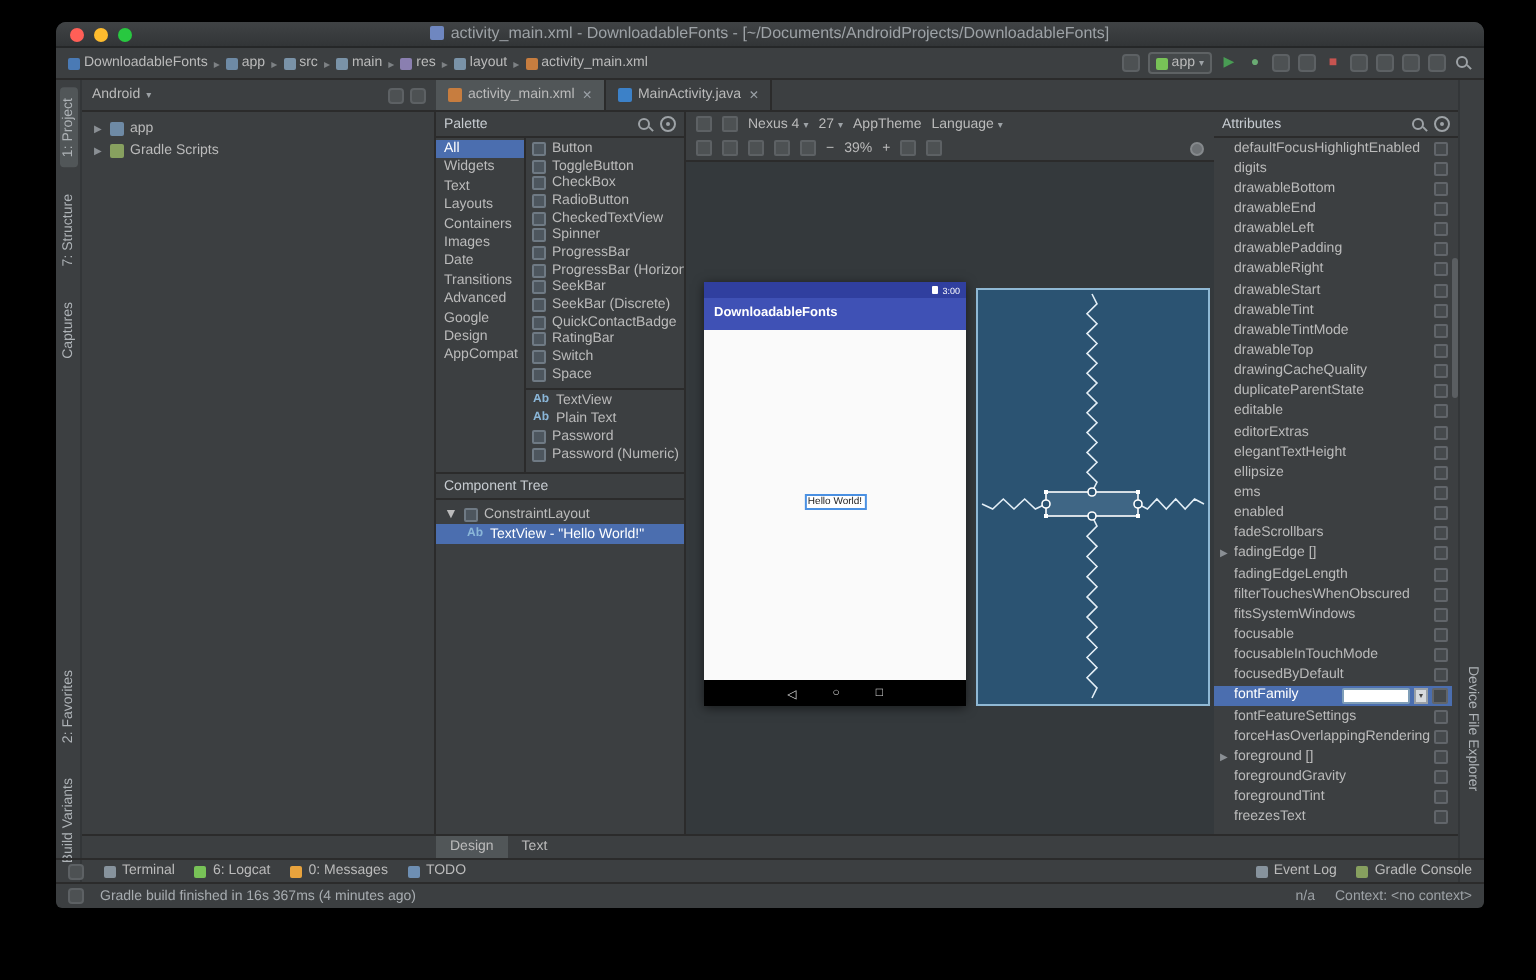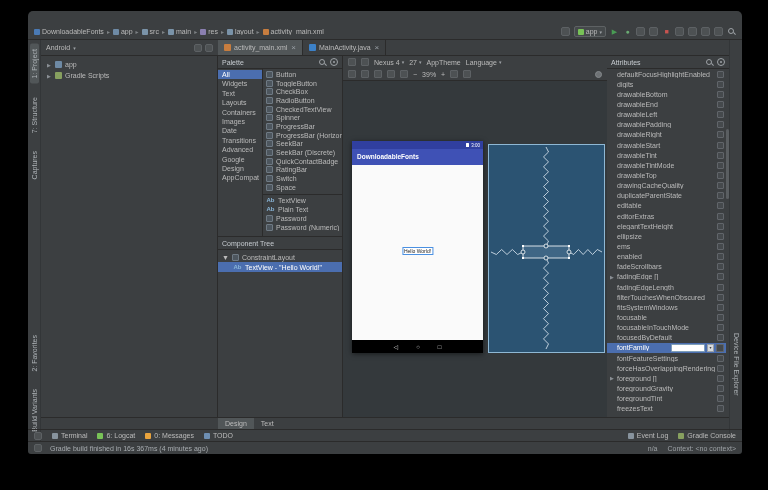--- a/index.html
+++ b/index.html
@@ -135,20 +135,28 @@
   .statusbar{position:absolute;left:0;right:0;bottom:0;height:13px;border-top:1px solid #2b2b2b;
     display:flex;align-items:center;gap:8px;padding:0 6px;color:#a8adb1;}
   .sw-icon{width:8px;height:8px;background:#4d5153;border:1px solid #5d6164;border-radius:2px;}
   .st-right{margin-left:auto;display:flex;gap:10px;align-items:center;color:#9da2a6;}
 </style>
 </head>
 <body>
 
 <div class="window">
 
+  <div class="titlebar">
+    <div class="lights">
+      <span class="light l-red"></span>
+      <span class="light l-yel"></span>
+      <span class="light l-grn"></span>
+    </div>
+    <div class="title"><span class="t-icon"></span><span>activity_main.xml - DownloadableFonts - [~/Documents/AndroidProjects/DownloadableFonts]</span></div>
+  </div>
 
   <div class="toolbar">
     <div class="crumbs" id="breadcrumbs">
         <span class="crumb">
           <span class="crumb-ic" style="background: rgb(74, 122, 181);"></span>
           <span>DownloadableFonts</span>
         </span>
         <span class="csep">▸</span>
         <span class="crumb">
           <span class="crumb-ic" style="background: rgb(110, 138, 165);"></span>

